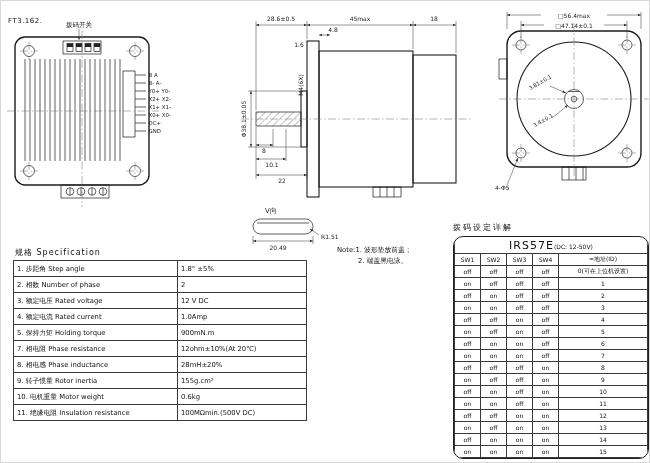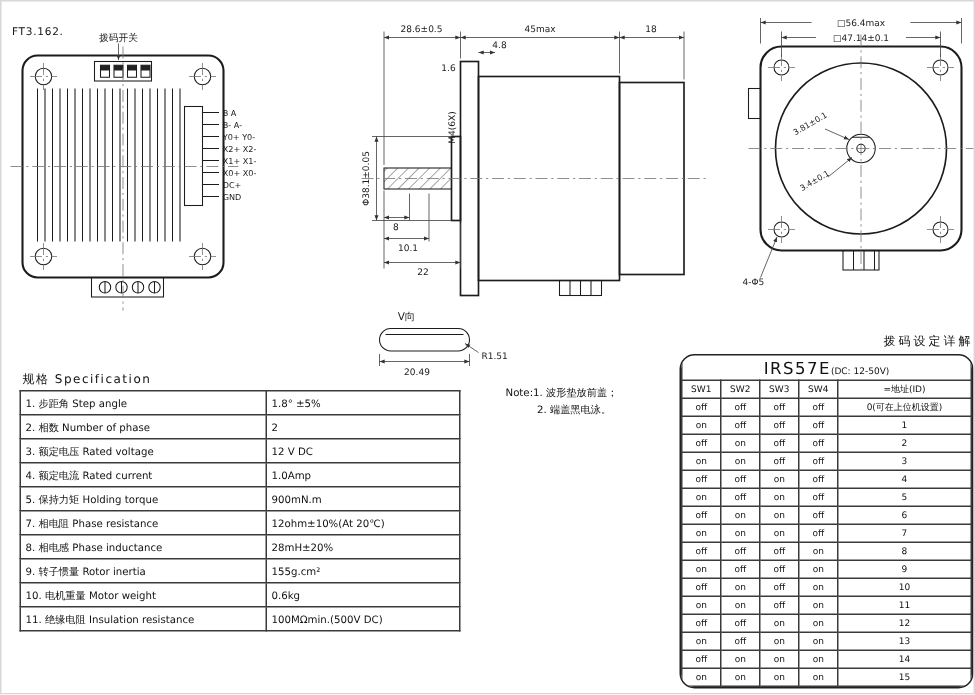--- a/index.html
+++ b/index.html
@@ -18,24 +18,24 @@
   .mid{text-anchor:middle}
   .fill-dark{fill:#222;stroke:none}
   .ref{left:7px;top:16px;font-size:7px;letter-spacing:0.5px}
   table{border-collapse:collapse;table-layout:fixed}
   .spec{left:12px;top:246px;width:248px}
   .spec-title{font-size:8px;margin:0 0 2px 2px;letter-spacing:1px}
   .spec-table{width:294px}
   .spec-table td{border:0.6px solid #3a3a3a;height:15px;font-size:6.8px;padding:0 2px 0 3px;
                  overflow:hidden;white-space:nowrap}
   .spec-table .sl{width:158px}
-  .note{left:336px;top:256px;font-size:6.8px;line-height:1.6}
+  .note{left:336px;top:244px;font-size:6.8px;line-height:1.6}
   .note .n2{padding-left:21px}
   .dip{left:452px;top:221px;width:196px}
-  .dip-title{text-align:right;font-size:8px;letter-spacing:2px;margin-bottom:3px}
+  .dip-title{text-align:left;font-size:8px;letter-spacing:2px;margin-bottom:3px}
   .dip-box{border:1.2px solid #222;border-radius:10px;overflow:hidden;background:#fff}
   .dip-table{width:100%}
   .dip-table td,.dip-table th{border:0.55px solid #3a3a3a;font-size:6px;text-align:center;
                               height:11px;padding:0;font-weight:normal;overflow:hidden;white-space:nowrap}
   .dip-table .model-cell{height:16px;border-top:none}
   .model{font-size:11px;font-weight:normal;letter-spacing:1px}
   .model-suffix{font-size:6px}
 </style>
 </head>
 <body>

